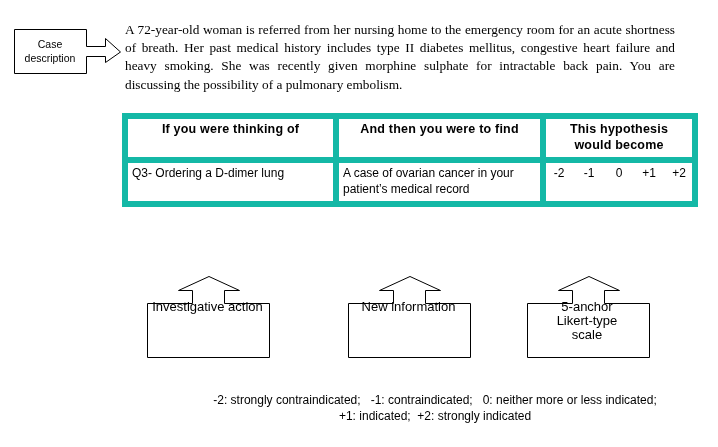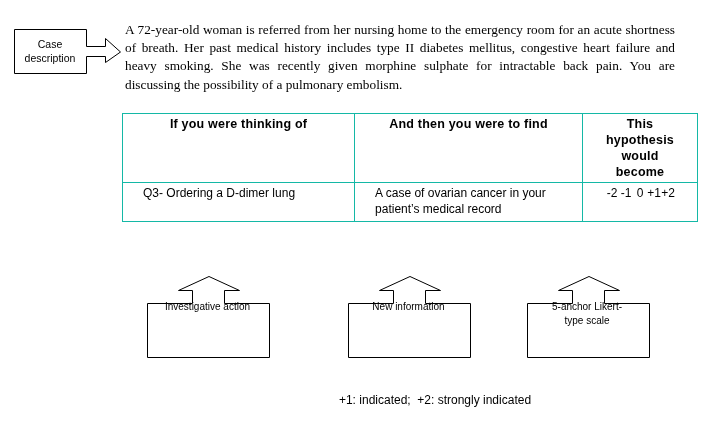--- a/index.html
+++ b/index.html
@@ -17,32 +17,32 @@
     position: absolute; left: 125px; top: 4px; width: 550px;
     font-family: "Liberation Serif", serif; font-size: 13.3px; line-height: 18.2px;
     text-align: justify;
     margin-top: 17px;
   }
 
   table.grid {
     position: absolute; left: 122px; top: 113px; width: 576px;
     border-collapse: collapse; font-family: "Liberation Sans", sans-serif; font-size: 12px;
   }
-  table.grid td, table.grid th { border: 1px solid #14b8a6; vertical-align: top; padding: 2px 20px; }
+  table.grid td, table.grid th { border: 6px solid #14b8a6; vertical-align: top; padding: 2px 4px; }
   table.grid th { font-weight: bold; font-size: 12.5px; height: 34px; text-align: center; line-height: 16px; letter-spacing: 0.2px; }
   table.grid td { line-height: 16px; height: 34px; }
   .col1 { width: 197px; }
   .col2 { width: 193px; }
   .scale { display: flex; justify-content: space-between; padding: 0 2px; }
   .scale span { display: inline-block; min-width: 14px; text-align: center; }
 
   .callout-up { position: absolute; }
   .callout-up .label {
     position: absolute; left: 0; width: 100%; top: 24px; text-align: center;
-    font-family: "Liberation Sans", sans-serif; font-size: 10px; line-height: 14px;
+    font-family: "Liberation Sans", sans-serif; font-size: 13px; line-height: 14px;
   }
 
   .legend {
     position: absolute; left: 170px; top: 392px; width: 530px; text-align: center;
     font-family: "Liberation Sans", sans-serif; font-size: 12px; line-height: 16px;
   }
 </style>
 </head>
 <body>
 
@@ -93,14 +93,15 @@
 </div>
 
 <div class="callout-up" style="left:525px; top:276px; width:125px; height:84px;">
   <svg width="125" height="84" style="position:absolute;left:0;top:0;">
     <path d="M2.5,27.5 H47.5 V14.5 H33.5 L64,0.5 L94.5,14.5 H79.5 V27.5 H124.5 V81.5 H2.5 Z" fill="#fff" stroke="#000" stroke-width="1"></path>
   </svg>
   <div class="label" style="width:80px; left:22px;">5-anchor Likert-type scale</div>
 </div>
 
 <div class="legend">
+  <div style="white-space:pre;">-2: strongly contraindicated;   -1: contraindicated;   0: neither more or less indicated;</div>
   <div style="white-space:pre;">+1: indicated;  +2: strongly indicated</div>
 </div>
 
 </body></html>

